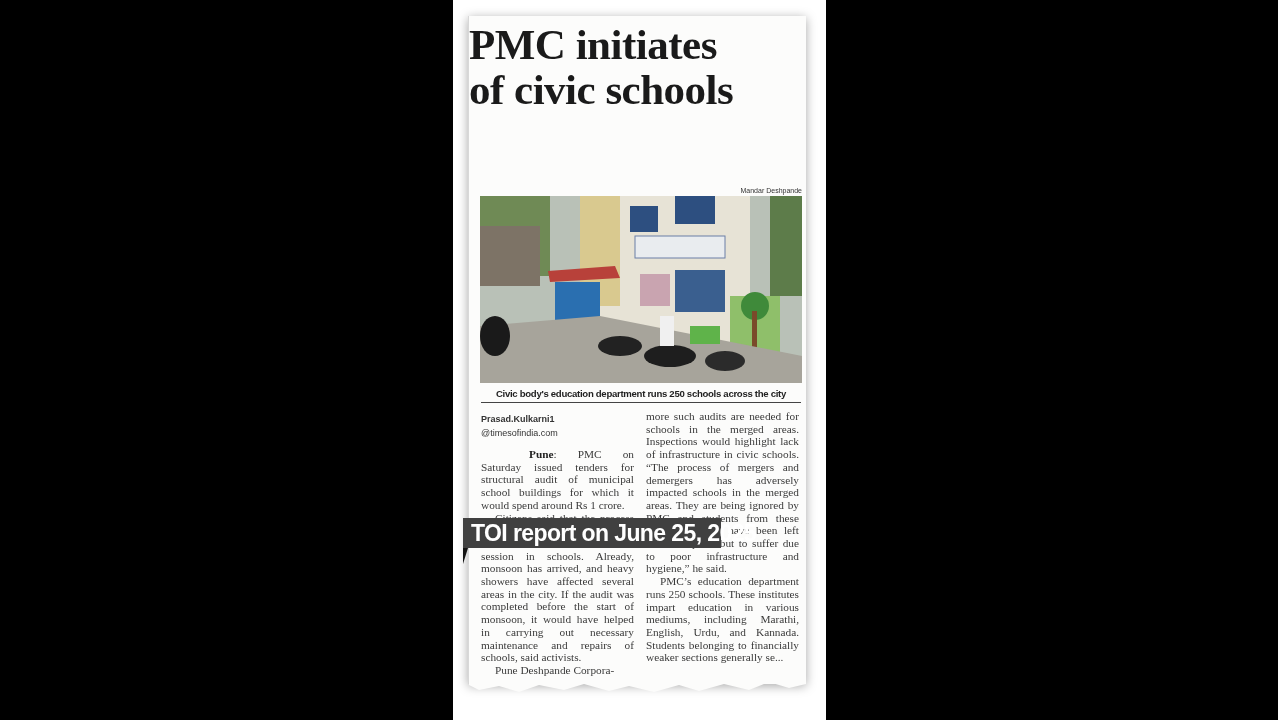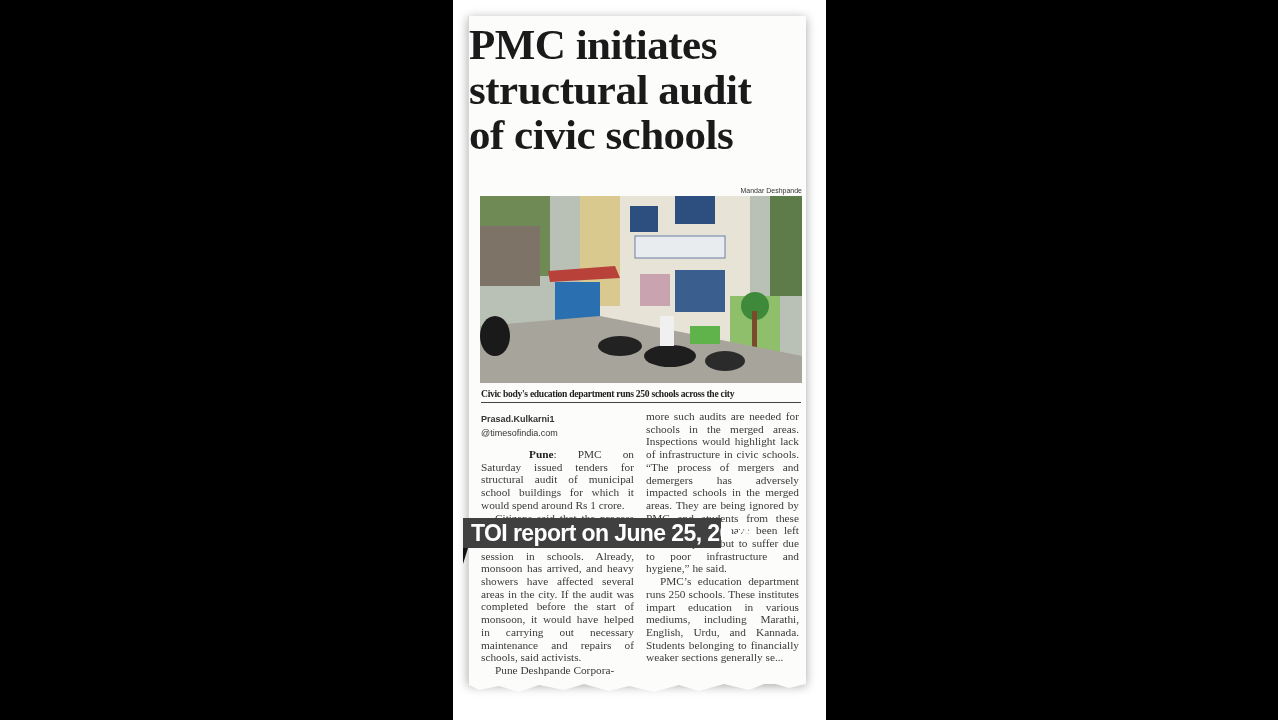--- a/index.html
+++ b/index.html
@@ -3,40 +3,39 @@
 <meta charset="utf-8">
 <style>
   html, body { margin:0; padding:0; }
   body { width:1278px; height:720px; background:#000; position:relative; overflow:hidden; font-family:"Liberation Serif", serif; }
   .page { position:absolute; left:453px; top:0; width:373px; height:720px; background:#fff; }
   .clip { position:absolute; left:15px; top:16px; width:337px; height:668px; background:#fcfcfb; box-shadow: 0 2px 10px rgba(0,0,0,0.35); border-left:1px solid #d8d8d8; }
   .torn { position:absolute; left:0; bottom:-14px; width:337px; height:22px; }
   .headline { position:absolute; left:0; top:6px; width:337px; text-align:left; font-family:"Liberation Serif", serif; font-weight:bold; font-size:43px; line-height:45px; color:#1a1a1a; letter-spacing:-0.5px; }
   .credit { position:absolute; right:4px; top:171px; font-family:"Liberation Sans", sans-serif; font-size:7px; color:#333; }
   .photo { position:absolute; left:11px; top:180px; width:322px; height:187px; overflow:hidden; background:#8a8f8a; }
-  .caption { position:absolute; left:12px; top:372px; width:320px; font-family:Liberation Serif, serif; font-weight:bold; font-size:9.6px; color:#222; letter-spacing:-0.3px; border-bottom:1.5px solid #444; padding-bottom:3px; }
+  .caption { position:absolute; left:12px; top:372px; width:320px; font-family:Liberation Sans, sans-serif; font-weight:bold; font-size:9.6px; color:#222; letter-spacing:-0.3px; border-bottom:1.5px solid #444; padding-bottom:3px;text-align:center; }
   .col { position:absolute; top:394px; width:153px; font-family:"Liberation Serif", serif; font-size:11.3px; line-height:12.7px; color:#3a3a3a; text-align:justify; }
   .col1 { left:12px; }
   .col2 { left:177px; }
   .byline { text-align:left; font-family:"Liberation Sans", sans-serif; font-size:9px; line-height:14px; color:#333; margin-bottom:8px; margin-top:2px; }
   .byline b { display:block; }
   .col p { margin:0; }
   .indent { text-indent:14px; }
   .dateline { font-weight:bold; color:#222;margin-left:48px; }
   .banner { position:absolute; left:463px; top:518px; width:258px; height:30px; background:#404040; color:#fff; font-family:"Liberation Sans", sans-serif; font-weight:bold; font-size:23px; line-height:30px; padding-left:8px; box-sizing:border-box; letter-spacing:-0.6px; white-space:nowrap; }
   .banner-fold { position:absolute; left:463px; top:548px; width:0; height:0; border-left:5px solid #111; border-bottom:16px solid transparent; }
 </style>
 </head>
 <body>
 
 <div class="page">
   <div class="clip">
     <div class="headline">
       <div>PMC initiates</div>
-      <div>structural audit</div>
       <div>of civic schools</div>
     </div>
     <div class="credit">Mandar Deshpande</div>
 
     <div class="photo">
       <svg width="322" height="187" viewBox="0 0 322 187">
         <rect x="0" y="0" width="322" height="187" fill="#b9c1b7"></rect>
 
         <rect x="0" y="0" width="70" height="80" fill="#6f8a55"></rect>
         <rect x="0" y="30" width="60" height="60" fill="#7d7366"></rect>

